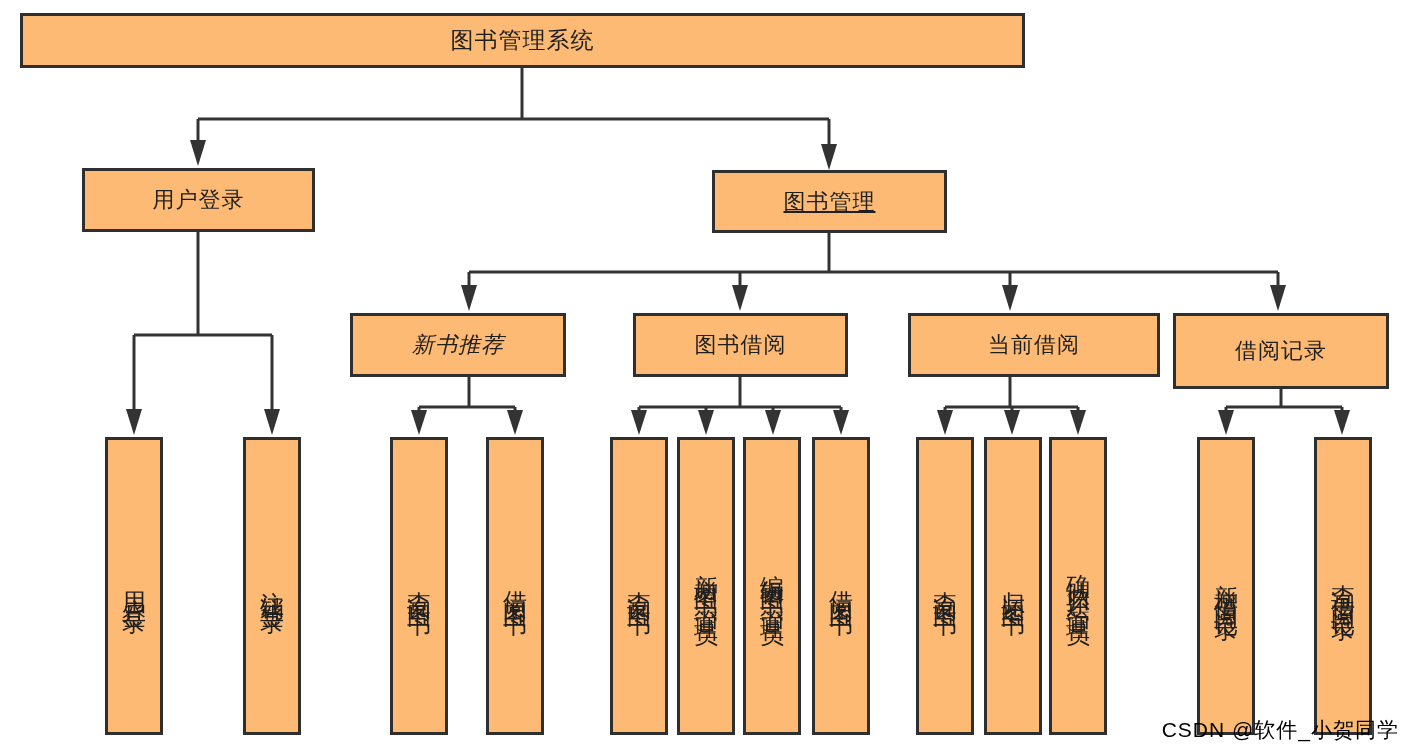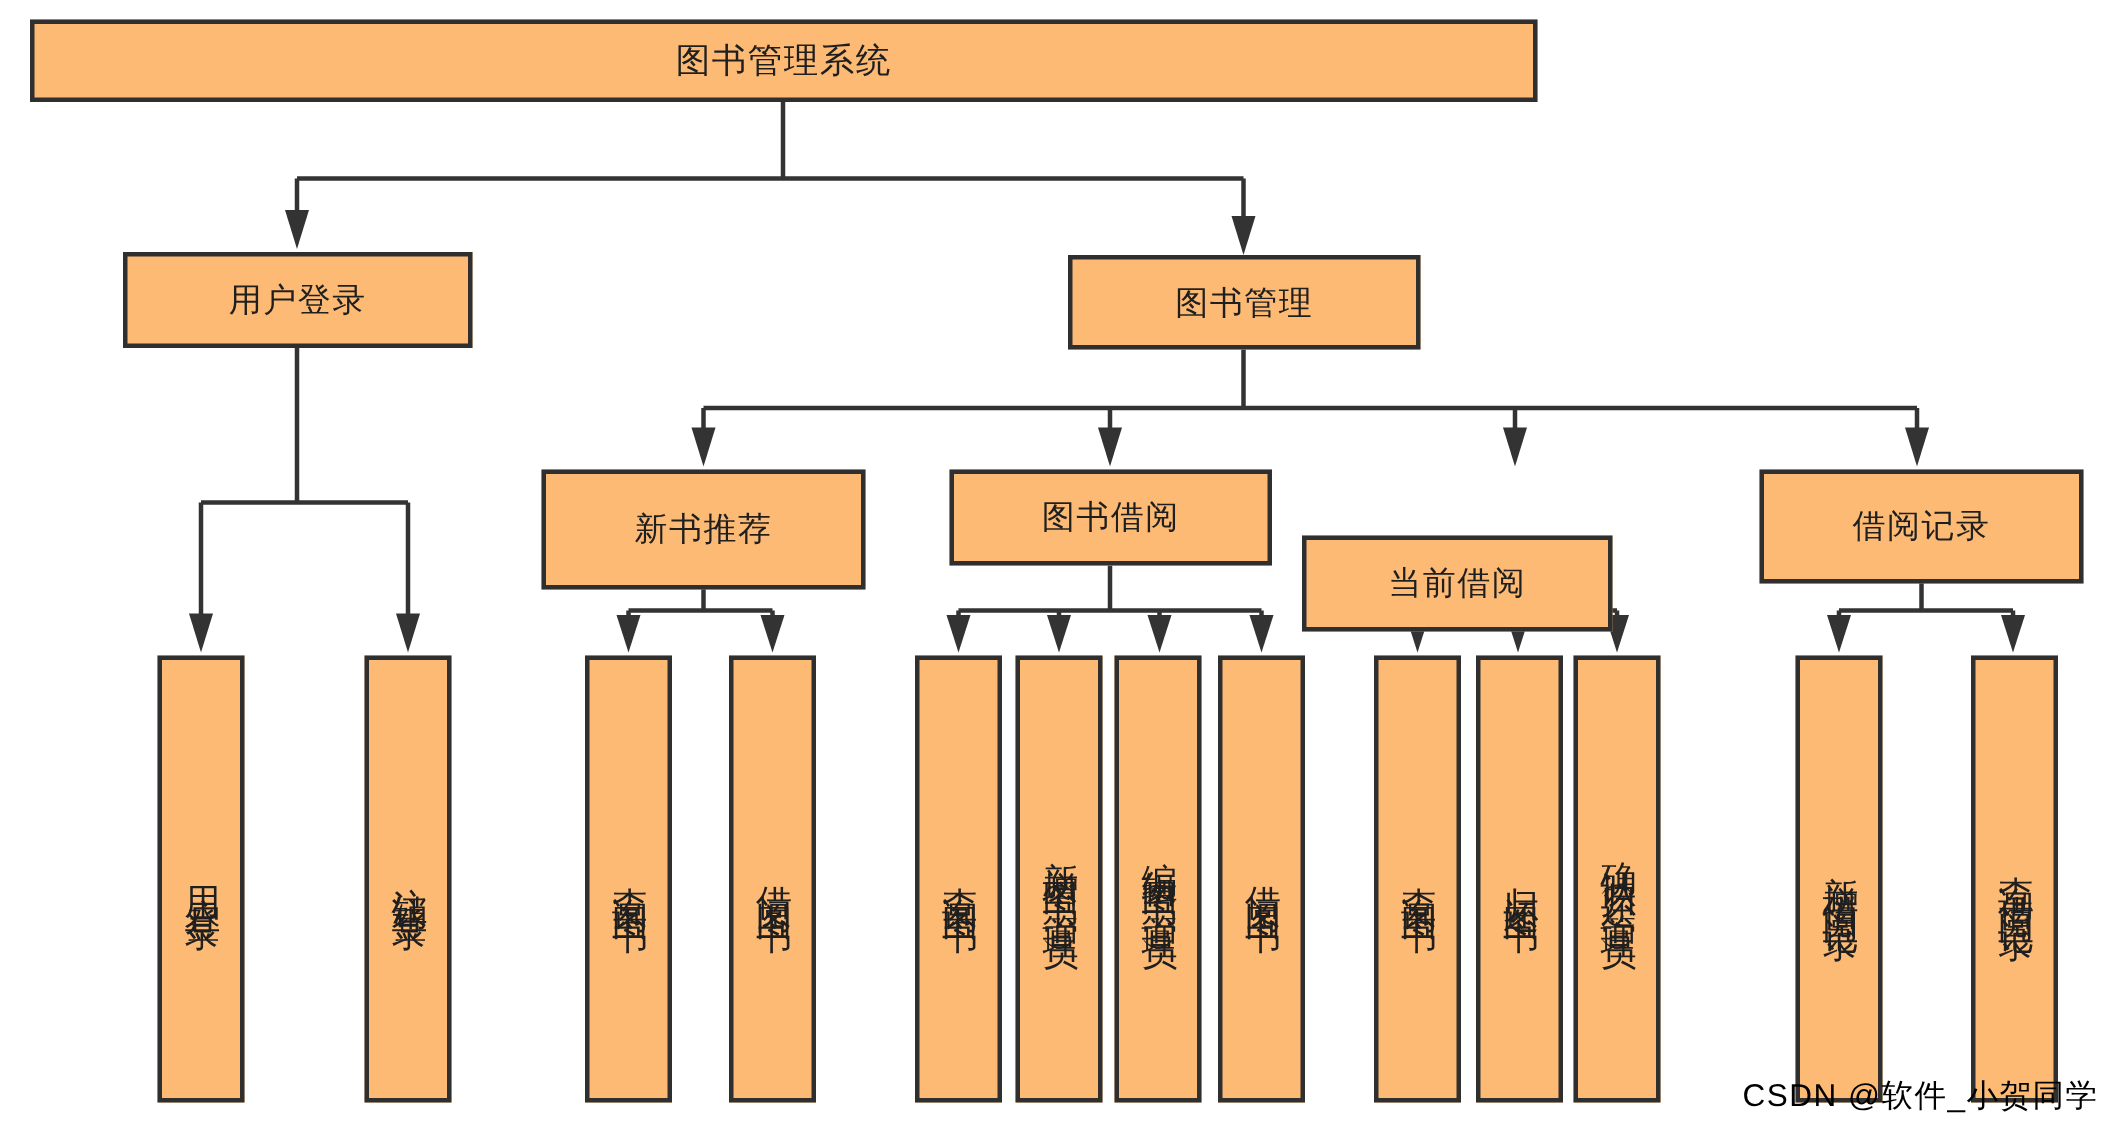--- a/index.html
+++ b/index.html
@@ -124,31 +124,31 @@
     </g>
   </svg>
 
   <div class="box h-box root-box" style="left:20px; top:13px; width:1005px; height:55px;">
     <span>图书管理系统</span>
   </div>
 
   <div class="box h-box" style="left:82px; top:168px; width:233px; height:64px;">
     <span>用户登录</span>
   </div>
-  <div class="box h-box" style="left:712px; top:170px; width:235px; height:63px;">
+  <div class="box h-box" style="left:712px; top:170px; width:235px; height:63px;text-decoration:underline;">
     <span>图书管理</span>
   </div>
 
-  <div class="box h-box" style="left:361px; top:313px; width:216px; height:80px;">
+  <div class="box h-box" style="left:350px; top:313px; width:216px; height:64px;font-style:italic;">
     <span>新书推荐</span>
   </div>
   <div class="box h-box" style="left:633px; top:313px; width:215px; height:64px;">
     <span>图书借阅</span>
   </div>
-  <div class="box h-box" style="left:868px; top:313px; width:207px; height:64px;margin-top:44px;">
+  <div class="box h-box" style="left:908px; top:313px; width:252px; height:64px;">
     <span>当前借阅</span>
   </div>
   <div class="box h-box" style="left:1173px; top:313px; width:216px; height:76px;">
     <span>借阅记录</span>
   </div>
 
   <div class="box v-box" style="left:105px; top:437px; width:58px; height:298px;">
     <span>用户登录</span>
   </div>
   <div class="box v-box" style="left:243px; top:437px; width:58px; height:298px;">

